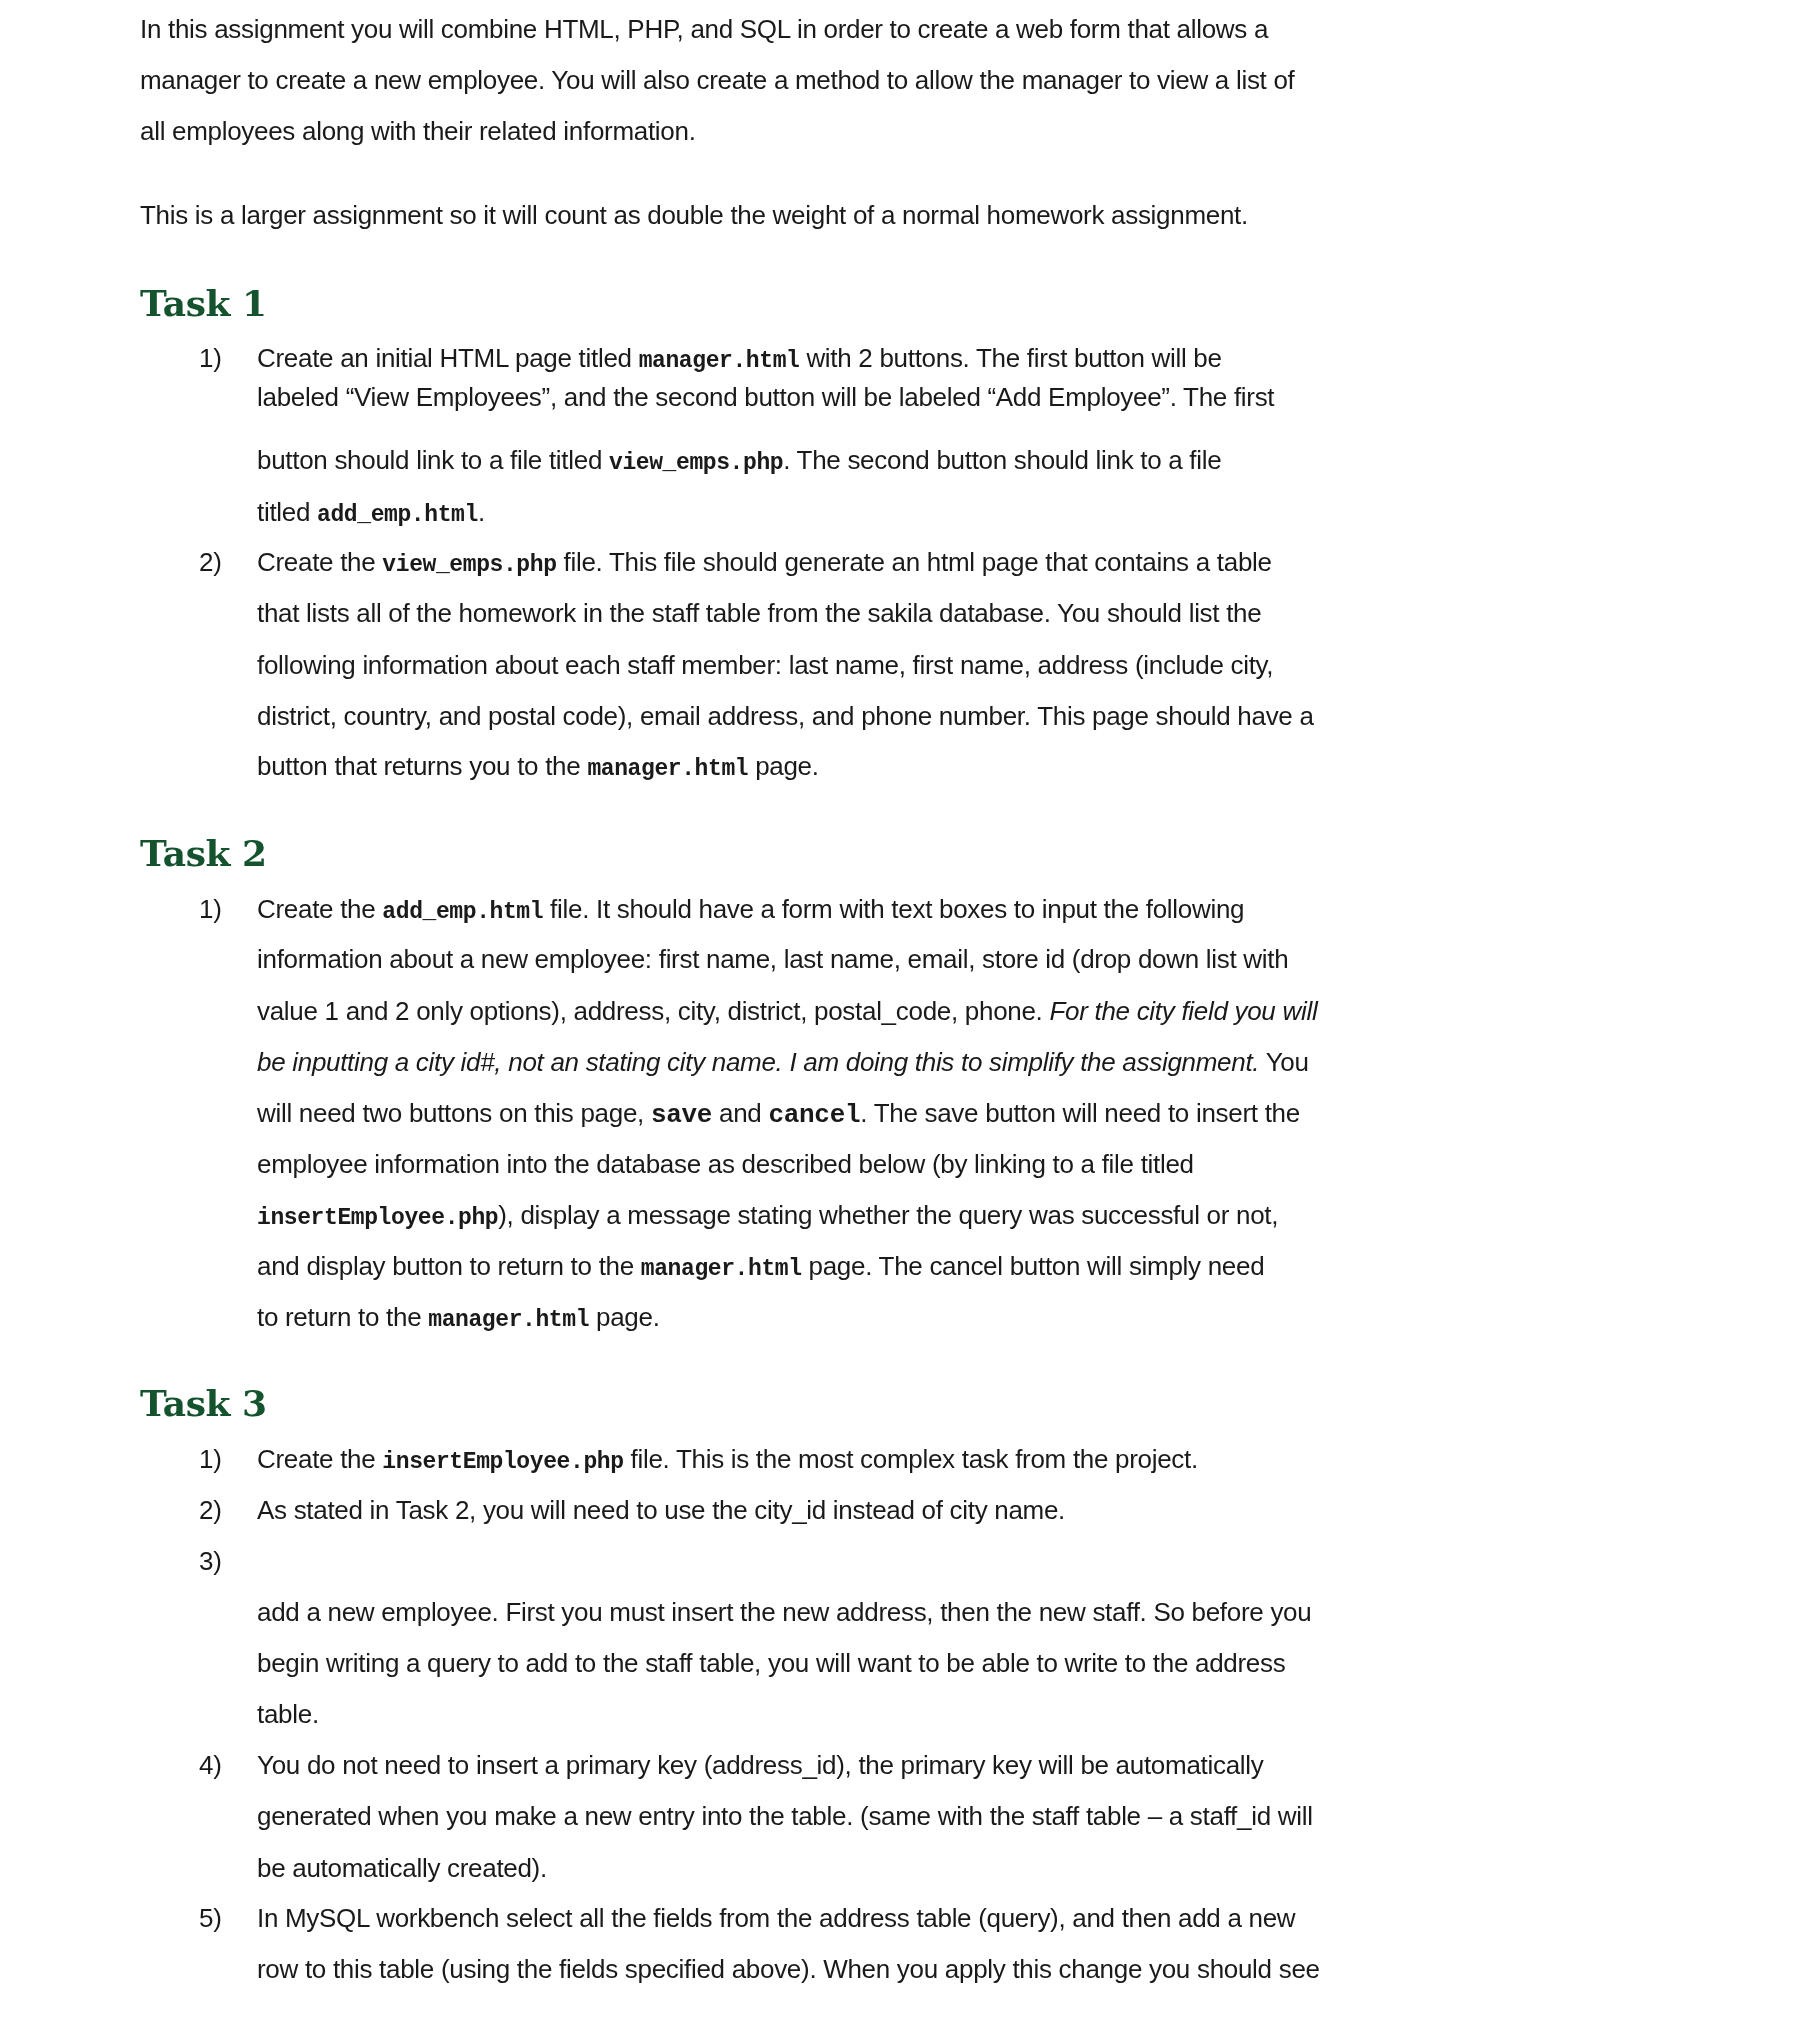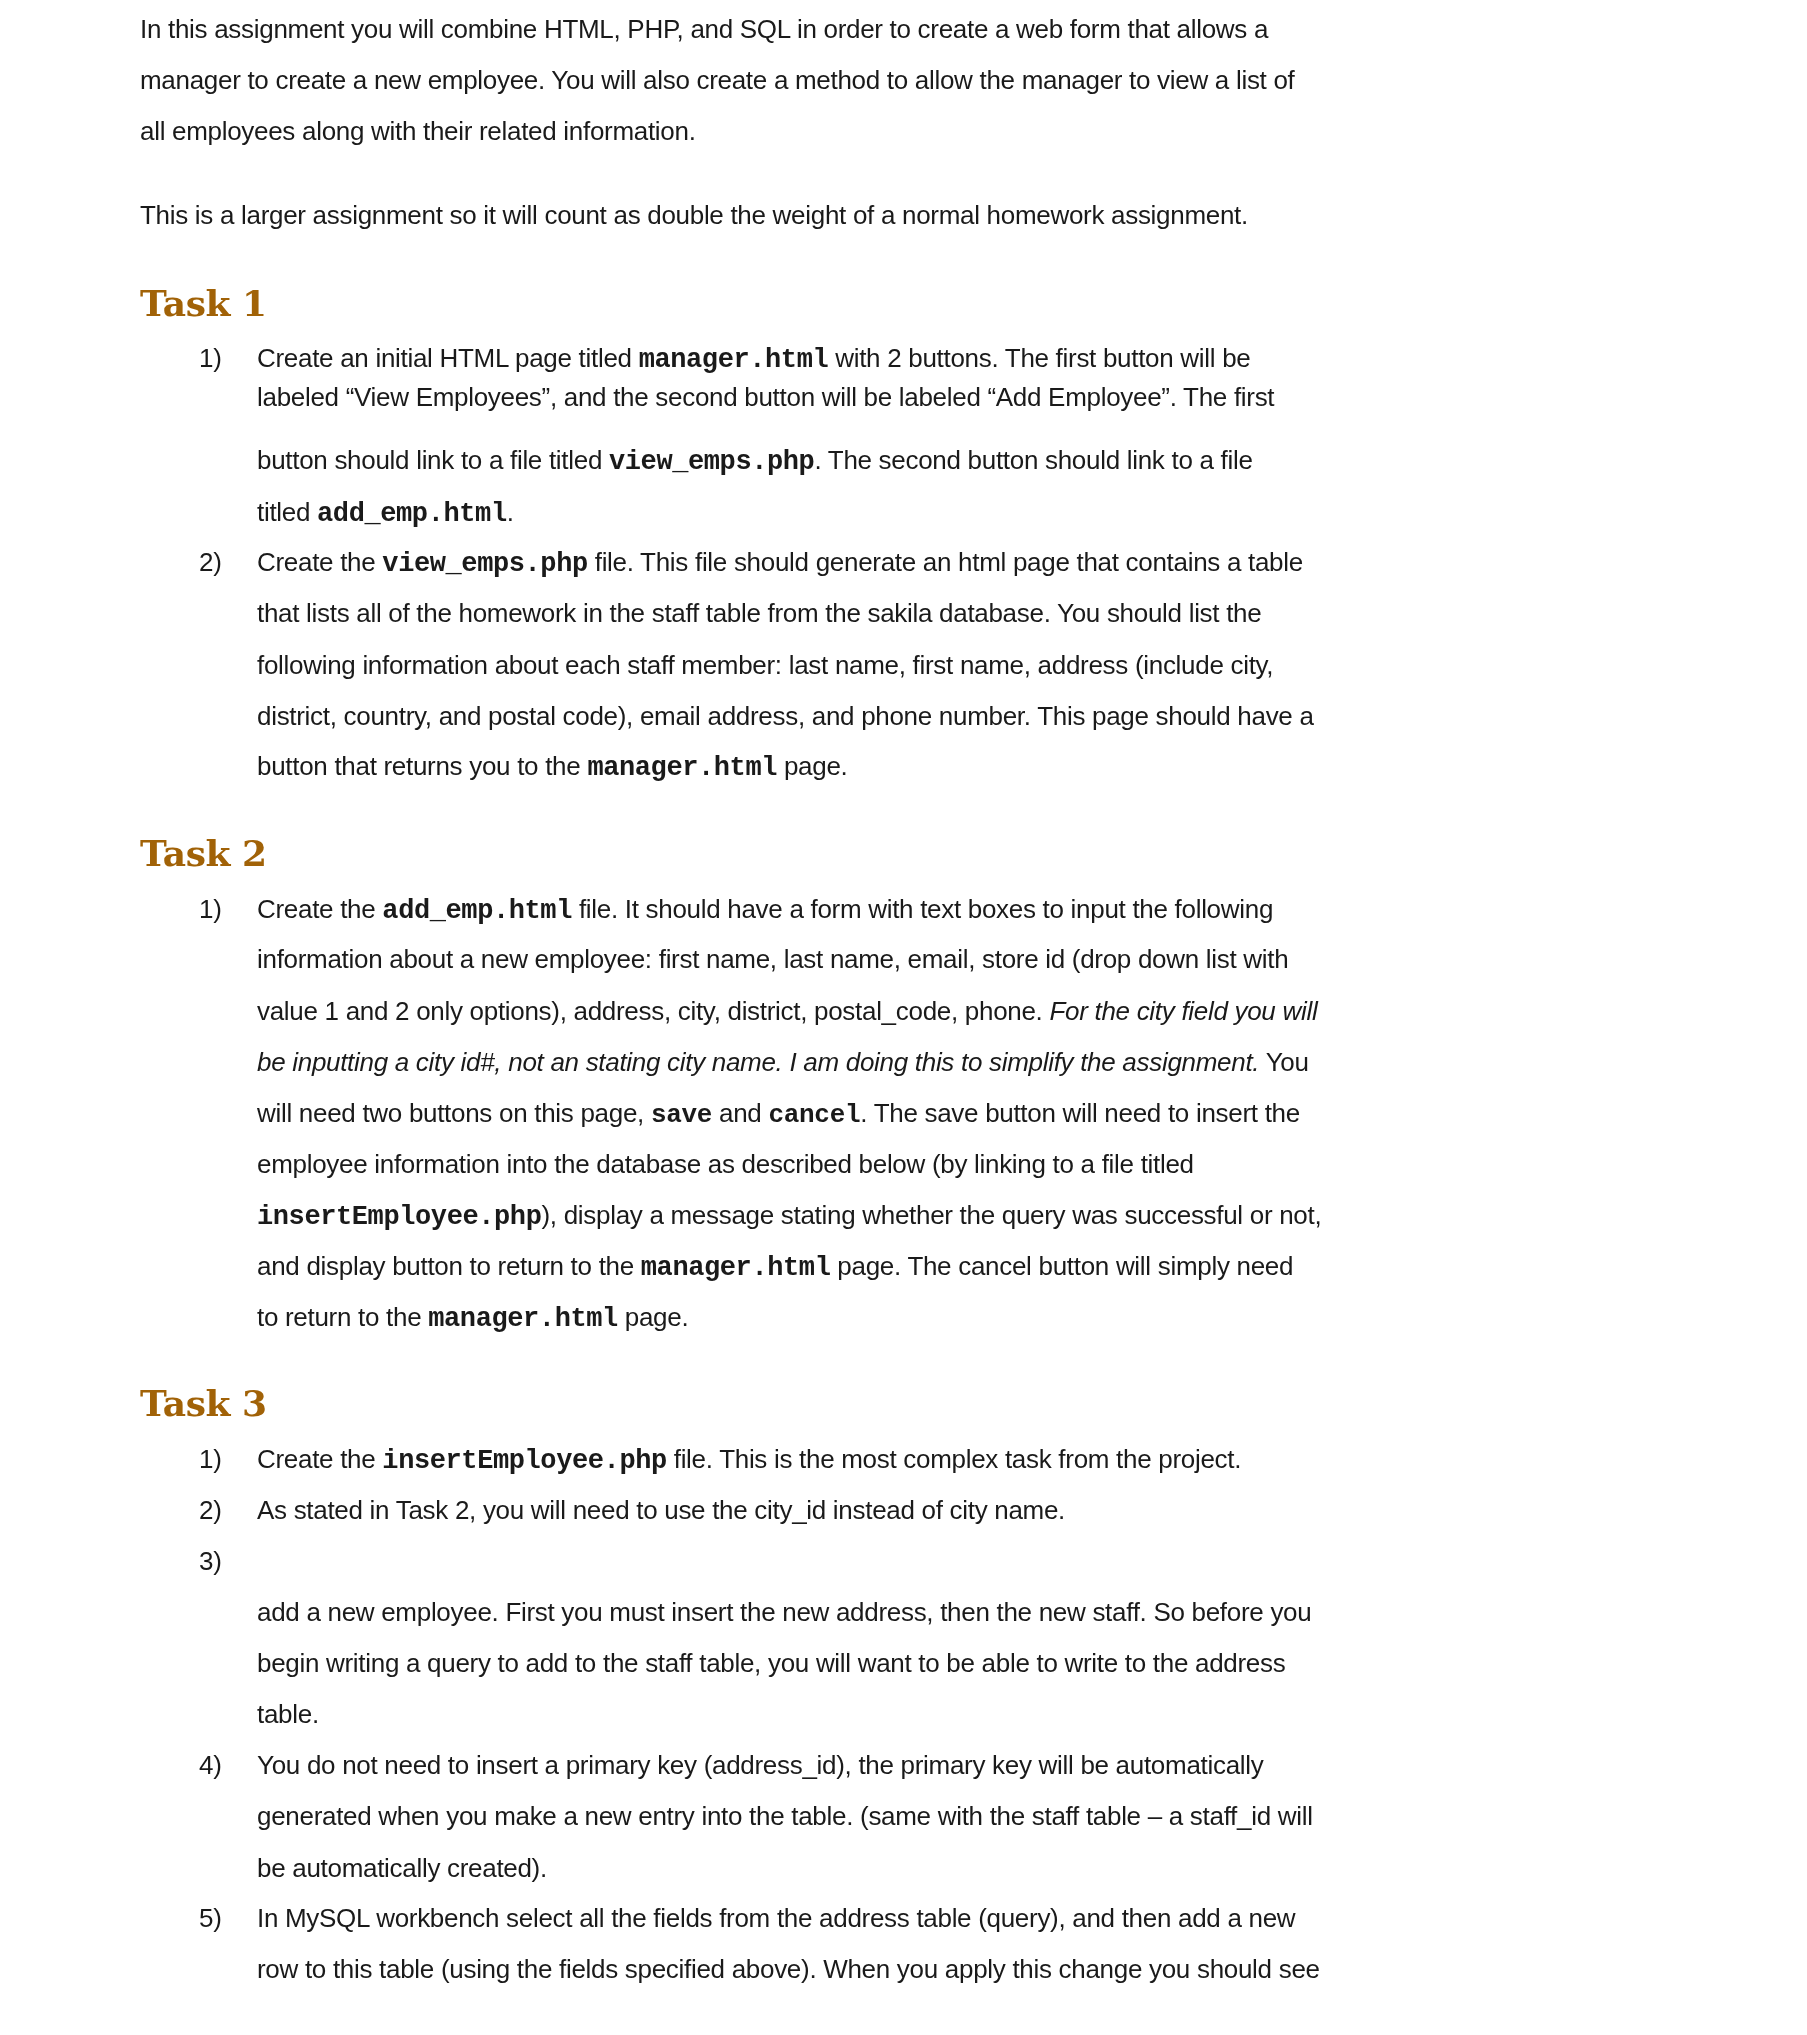--- a/index.html
+++ b/index.html
@@ -10,24 +10,24 @@
     font-family:"Liberation Sans", "DejaVu Sans", sans-serif;
     font-size:26px; line-height:40px; height:40px; color:#1a1a1a;
     letter-spacing:-0.3px;
   }
   .intro { left:140px; }
   .num { left:199px; }
   .txt { left:257px; }
   .heading {
     position:absolute; left:140px;
     font-family:"DejaVu Serif", "Liberation Serif", serif;
-    font-weight:bold; font-size:36px; line-height:44px; color:#a16207;
+    font-weight:bold; font-size:36px; line-height:44px; color:#14532d;
     letter-spacing:-0.5px;
   }
-  .mono { font-family:"Liberation Mono", "DejaVu Sans Mono", monospace; font-weight:bold; font-size:27px; letter-spacing:-0.4px; }
+  .mono { font-family:"Liberation Mono", "DejaVu Sans Mono", monospace; font-weight:bold; font-size:23px; letter-spacing:-0.4px; }
   .b { font-weight:bold;font-family:Liberation Mono, monospace; }
   .i { font-style:italic; }
 </style>
 </head>
 <body>
 
 <div class="doc">
 
   <div class="line intro" style="top:9px">In this assignment you will combine HTML, PHP, and SQL in order to create a web form that allows a</div>
   <div class="line intro" style="top:60px">manager to create a new employee.  You will also create a method to allow the manager to view a list of</div>

